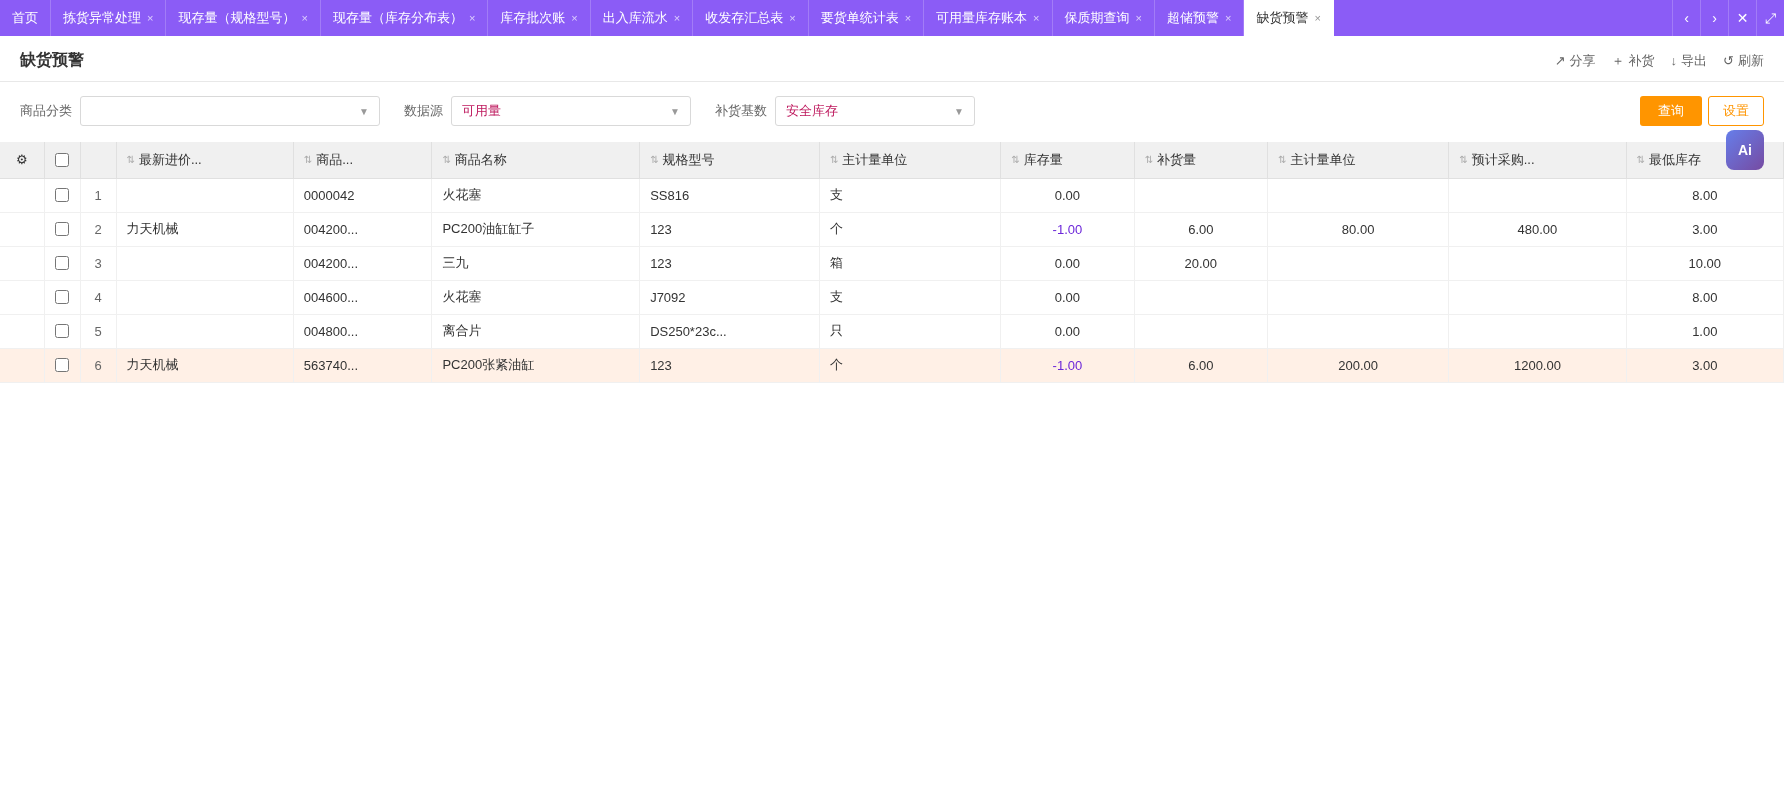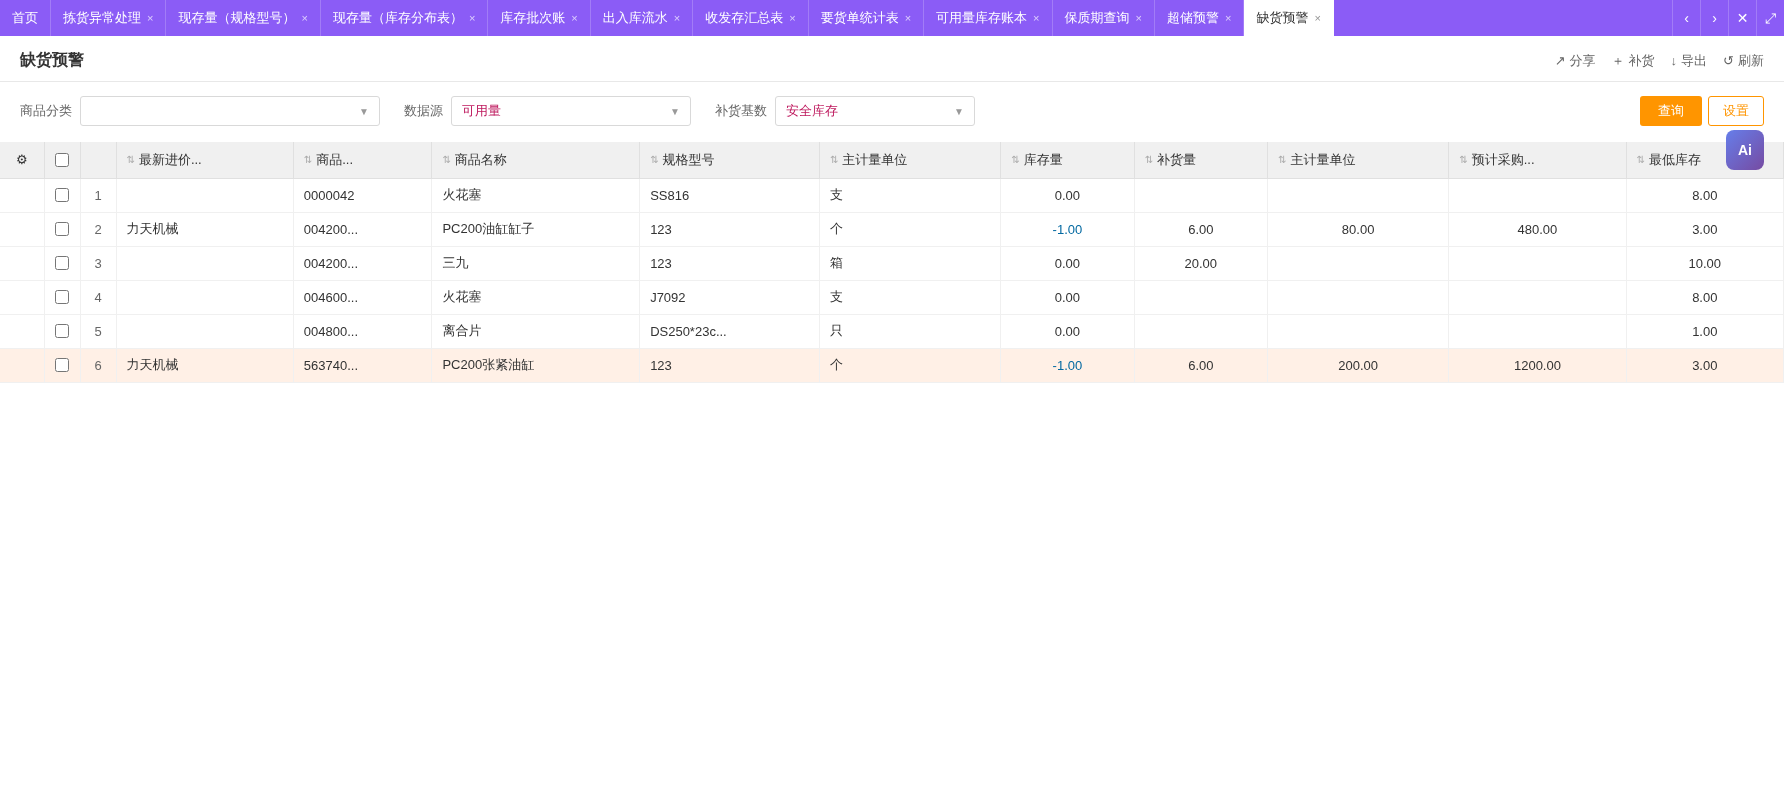--- a/index.html
+++ b/index.html
@@ -222,21 +222,21 @@
       top: 130px;
       background: linear-gradient(135deg, #667eea, #764ba2);
       color: white;
       border-radius: 8px;
       padding: 12px 12px;
       font-size: 14px;
       font-weight: bold;
       cursor: pointer;
     }
 
-    .negative { color: #0369a1; }
+    .negative { color: #6d28d9; }
   </style>
 </head>
 <body>
 
 <div class="top-nav">
   <div class="tab">
     <span>首页</span>
   </div>
   <div class="tab">
     <span>拣货异常处理</span>

